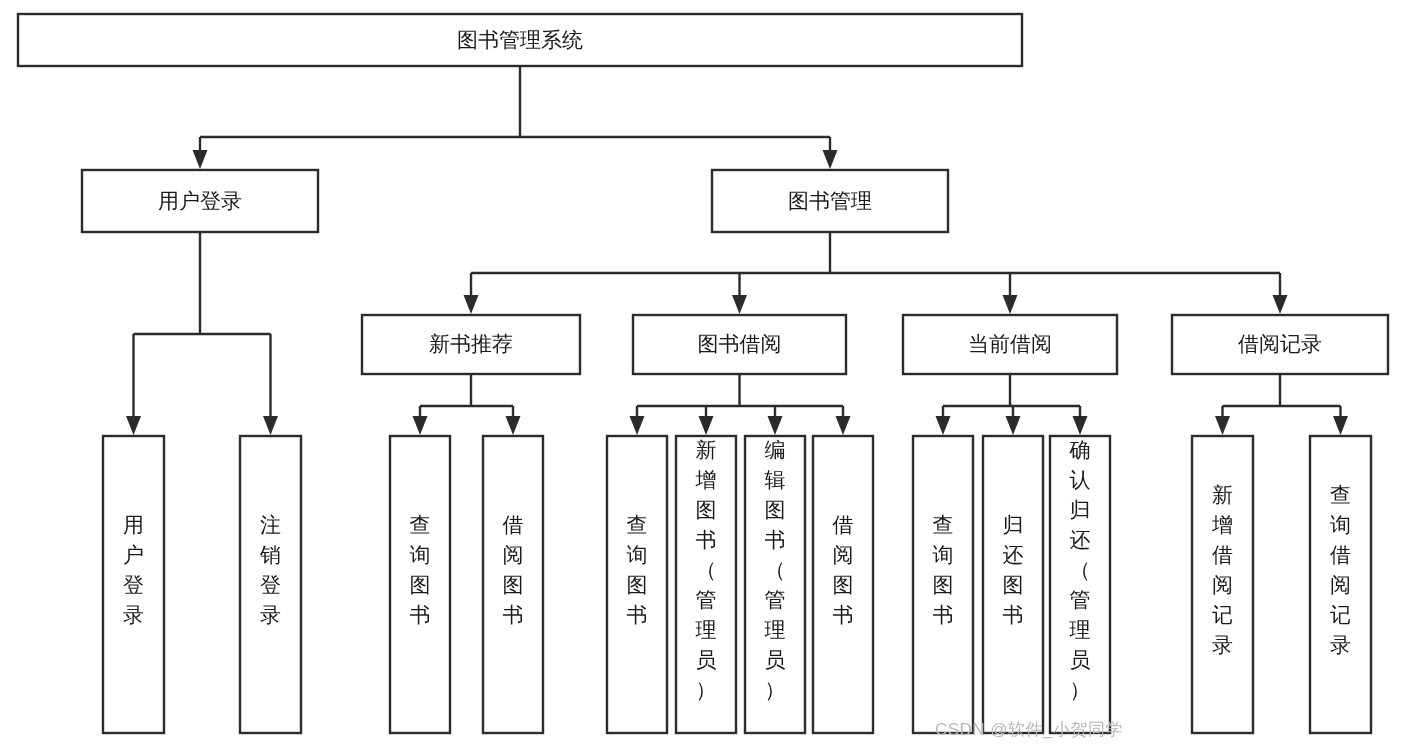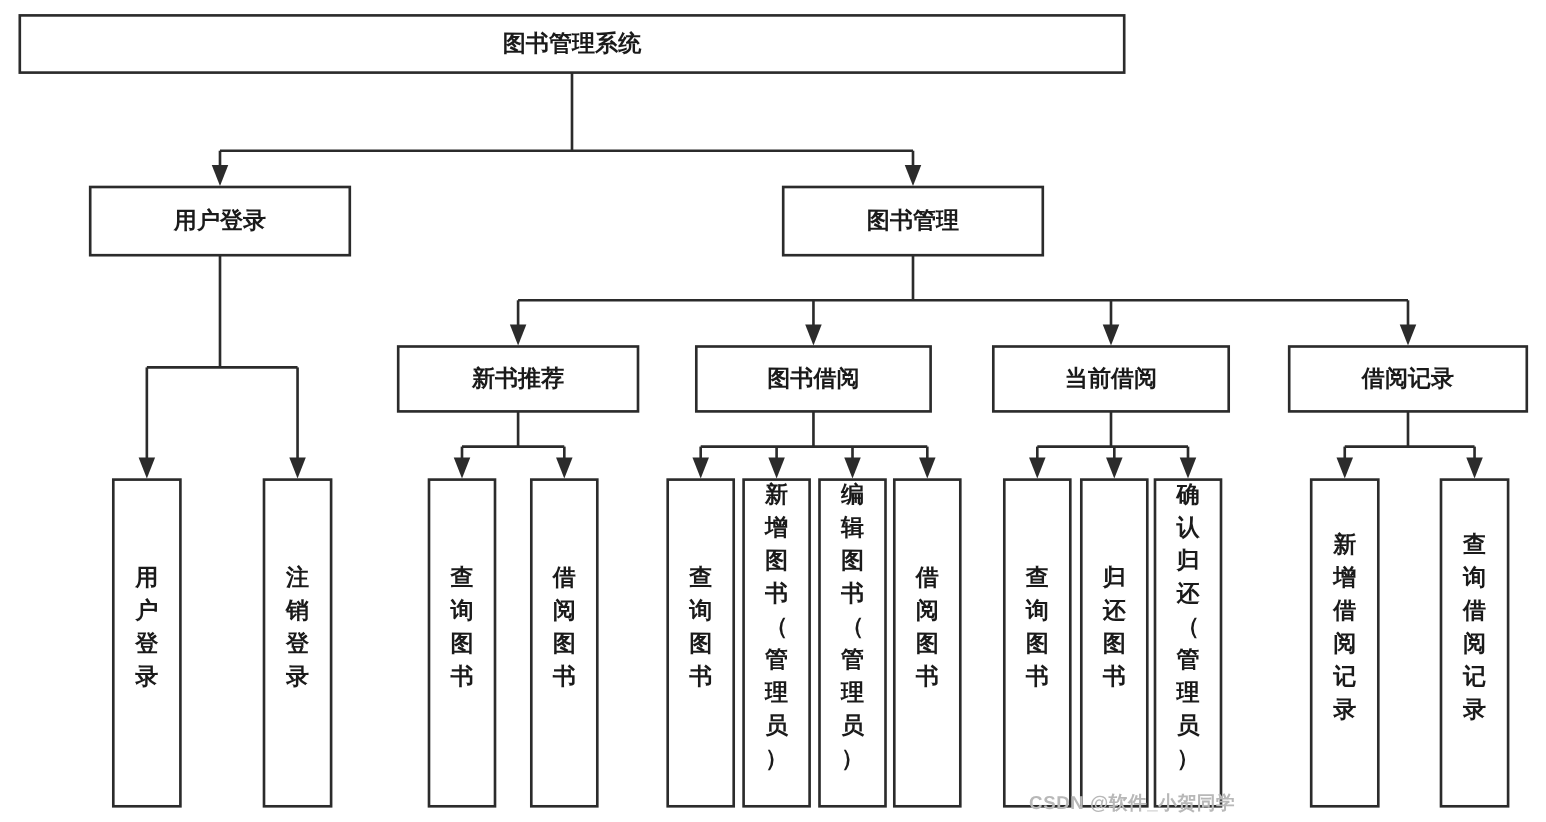--- a/index.html
+++ b/index.html
@@ -11,21 +11,20 @@
     width: 1405px;
     height: 747px;
     font-family: "Liberation Sans", "DejaVu Sans", sans-serif;
     overflow: hidden;
     position: relative;
   }
   #diagram-root {
     position: relative;
     width: 1131px;
     height: 747px;
-    font-weight: bold;
   }
   svg.diagram-canvas {
     position: absolute;
     top: 0;
     left: 0;
     width: 1405px;
     height: 747px;
     display: block;
   }
   .node-box {

